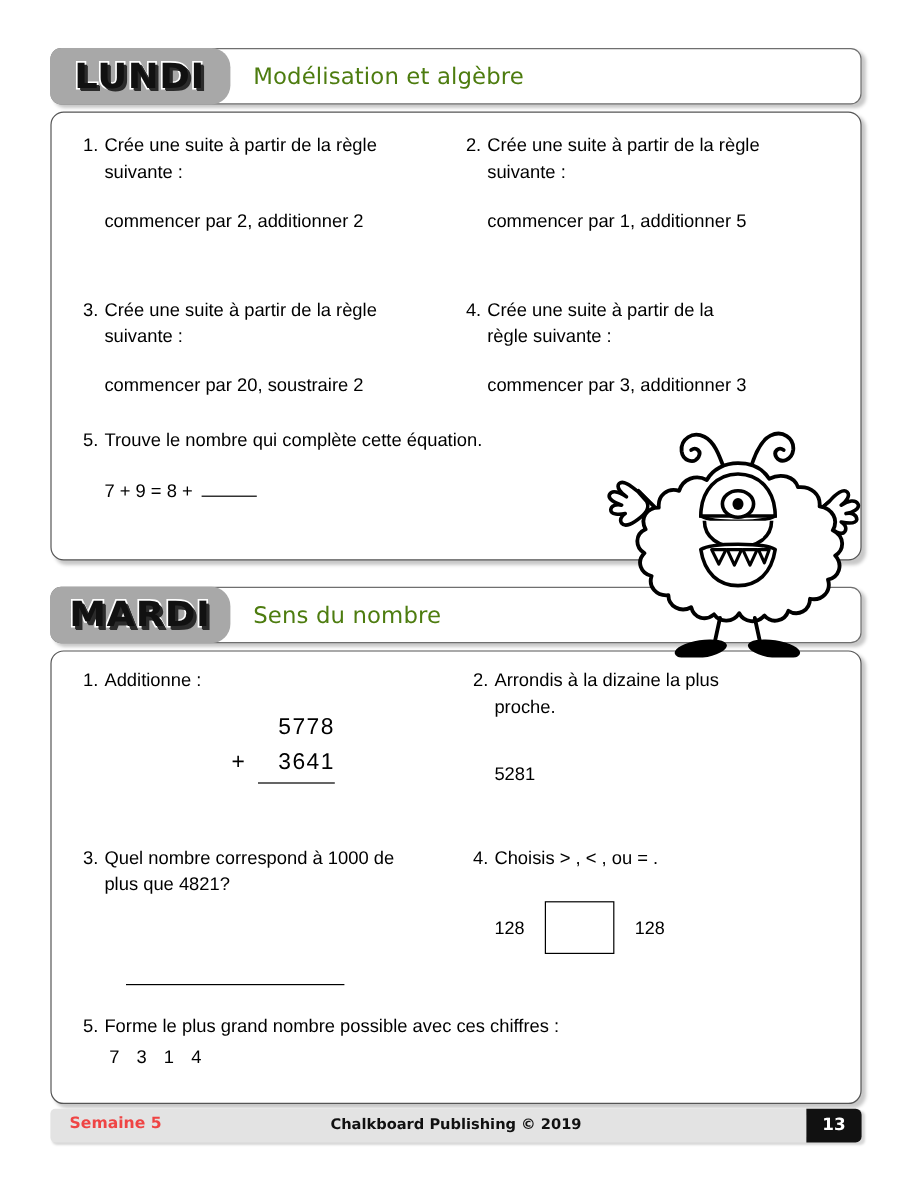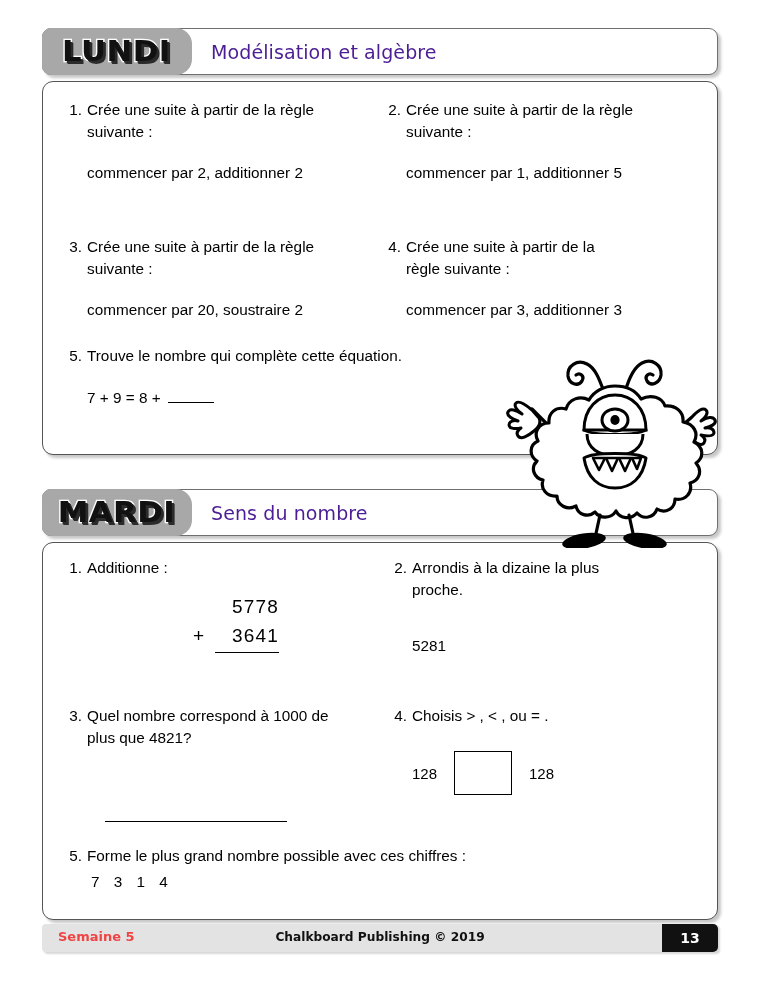--- a/index.html
+++ b/index.html
@@ -22,21 +22,21 @@
     width: 768px;
     height: 994px;
   }
 
   
   .day-section {
     position: absolute;
     left: 42px;
     width: 676px;
   }
-  #lundi-section { top: 28px; }
+  #lundi-section { top: 40px; }
   #mardi-section { top: 489px; }
 
   
   .day-header {
     position: relative;
     height: 47px;
     background: #ffffff;
     border: 1.5px solid #6f6f6f;
     border-radius: 9px;
     box-shadow: 3px 3px 3px rgba(0,0,0,0.22);
@@ -66,21 +66,21 @@
     -webkit-text-stroke: 2.6px #ffffff;
     paint-order: stroke fill;
     text-shadow:
        2px 2px 0 #2b2b2b,
        2.6px 2.6px 0 #2b2b2b;
     transform: scaleX(1.06);
   }
   .day-title {
     margin-left: 168px;
     font-size: 19px;
-    color: #4c1d95;
+    color: #4d7c0f;
     font-family: "DejaVu Sans", sans-serif;
     letter-spacing: 0.1px;
   }
 
   
   .day-body {
     position: relative;
     margin-top: 6px;
     background: #ffffff;
     border: 1.5px solid #555555;
@@ -199,21 +199,21 @@
     text-align: center;
     font-family: "DejaVu Sans", sans-serif;
     font-weight: 700;
     font-size: 12.2px;
     color: #111;
   }
   .footer-page {
     position: absolute;
     right: 0;
     top: 0;
-    width: 56px;
+    width: 46px;
     height: 28px;
     background: #111111;
     border-radius: 0 5px 5px 0;
     color: #ffffff;
     font-family: "DejaVu Sans", sans-serif;
     font-weight: 700;
     font-size: 14px;
     display: flex;
     align-items: center;
     justify-content: center;

